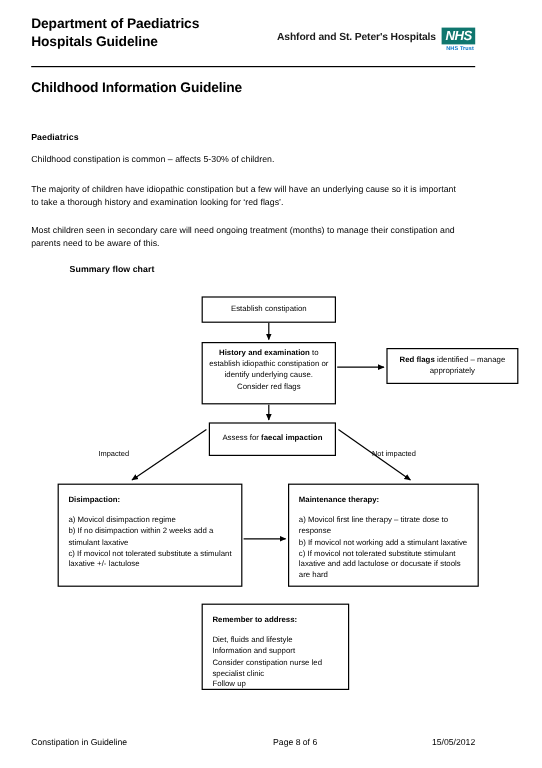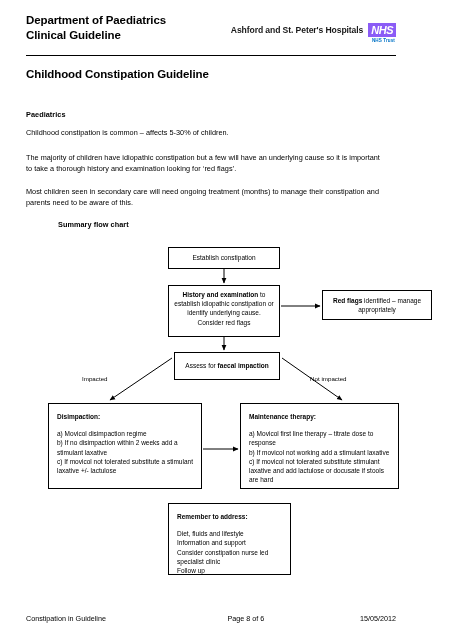--- a/index.html
+++ b/index.html
@@ -58,21 +58,21 @@
     padding-top: 2px;
     white-space: nowrap;
   }
   .nhs-logo-wrap {
     margin-left: 5px;
     display: flex;
     flex-direction: column;
     align-items: flex-end;
   }
   .nhs-logo {
-    background: #8b5cf6;
+    background: #0f766e;
     color: #ffffff;
     font-family: "Liberation Sans", sans-serif;
     font-weight: bold;
     font-style: italic;
     font-size: 11px;
     letter-spacing: -0.5px;
     padding: 1px 3px 1px 3px;
     line-height: 12px;
   }
   .nhs-trust-sub {
@@ -200,33 +200,33 @@
   .footer-center { margin-left: 26px; }
 </style>
 </head>
 <body>
 
 <div class="page">
 
   <div class="header">
     <div class="dept-title">
       <span>Department of Paediatrics</span>
-      <span>Clinical Guideline</span>
+      <span>Hospitals Guideline</span>
     </div>
     <div class="trust-block">
       <div class="trust-name">Ashford and St. Peter's Hospitals</div>
       <div class="nhs-logo-wrap">
         <div class="nhs-logo">NHS</div>
         <div class="nhs-trust-sub">NHS Trust</div>
       </div>
     </div>
   </div>
   <div class="header-rule"></div>
 
-  <div class="doc-title">Childhood Constipation Guideline</div>
+  <div class="doc-title">Childhood Information Guideline</div>
   <div class="sec-heading" id="intro-heading">Paediatrics</div>
   <div class="para" id="para-1">Childhood constipation is common – affects 5-30% of children.</div>
   <div class="para" id="para-3">Most children seen in secondary care will need ongoing treatment (months) to manage their constipation and parents need to be aware of this.</div>
   <div class="para" id="para-2">The majority of children have idiopathic constipation but a few will have an underlying cause so it is important to take a thorough history and examination looking for ‘red flags’.</div>
   <div class="sec-heading" id="flow-heading">Summary flow chart</div>
 
   <svg class="svg-layer" viewBox="0 0 452 640" xmlns="http://www.w3.org/2000/svg">
     <defs>
       <marker id="arrow" markerWidth="6" markerHeight="6" refX="5" refY="3" orient="auto" markerUnits="userSpaceOnUse">
         <path d="M0,0.6 L5.5,3 L0,5.4 z" fill="#000000"></path>

